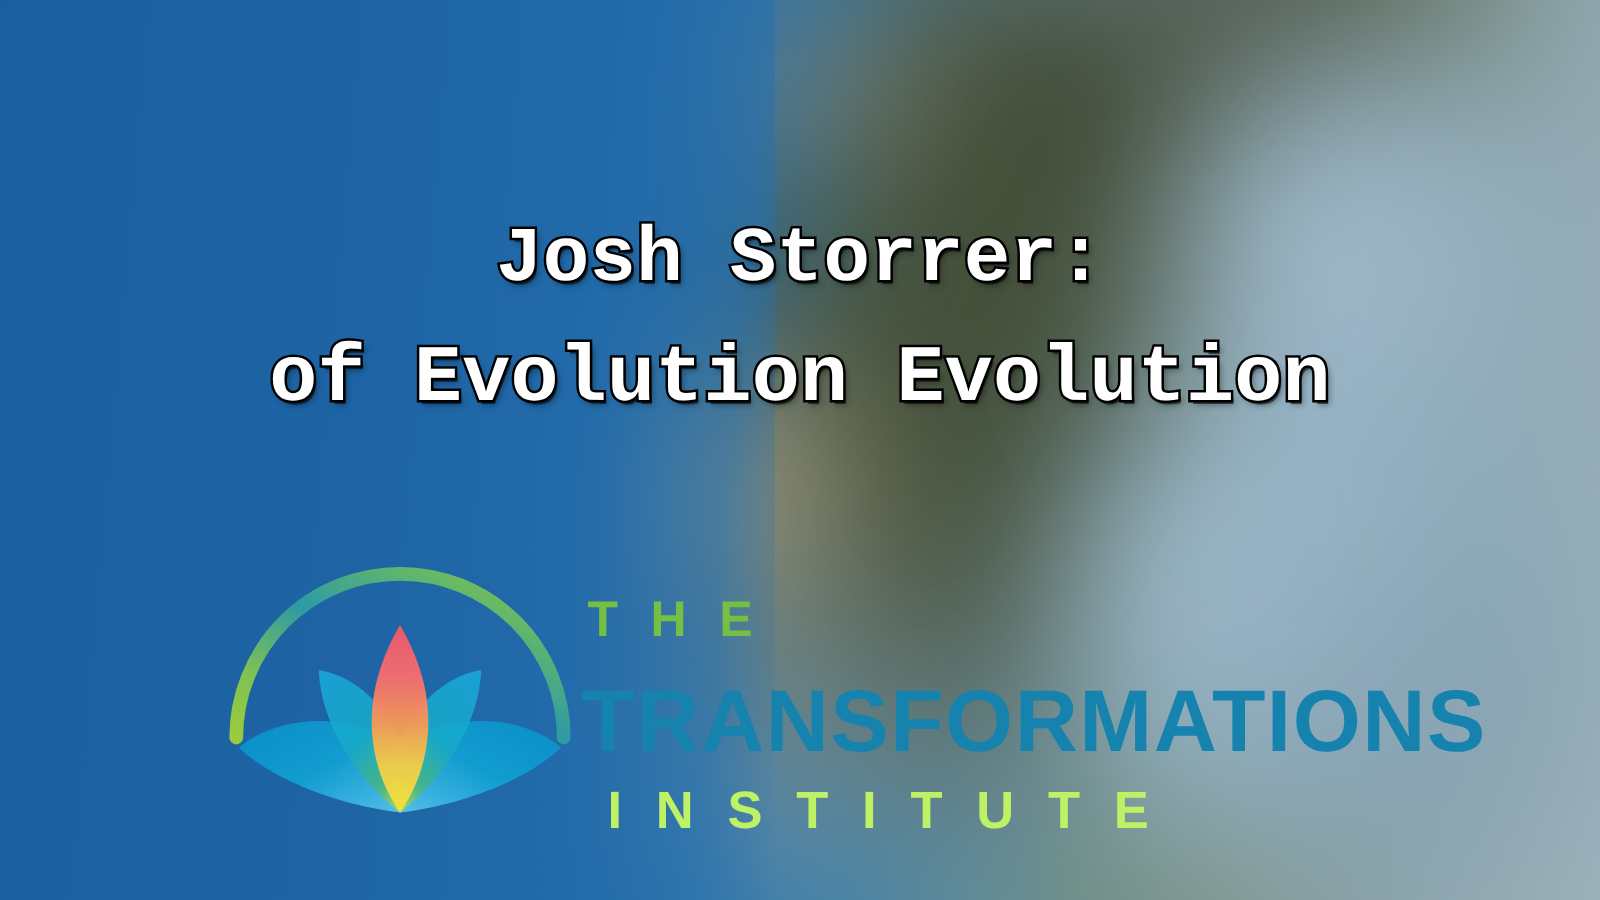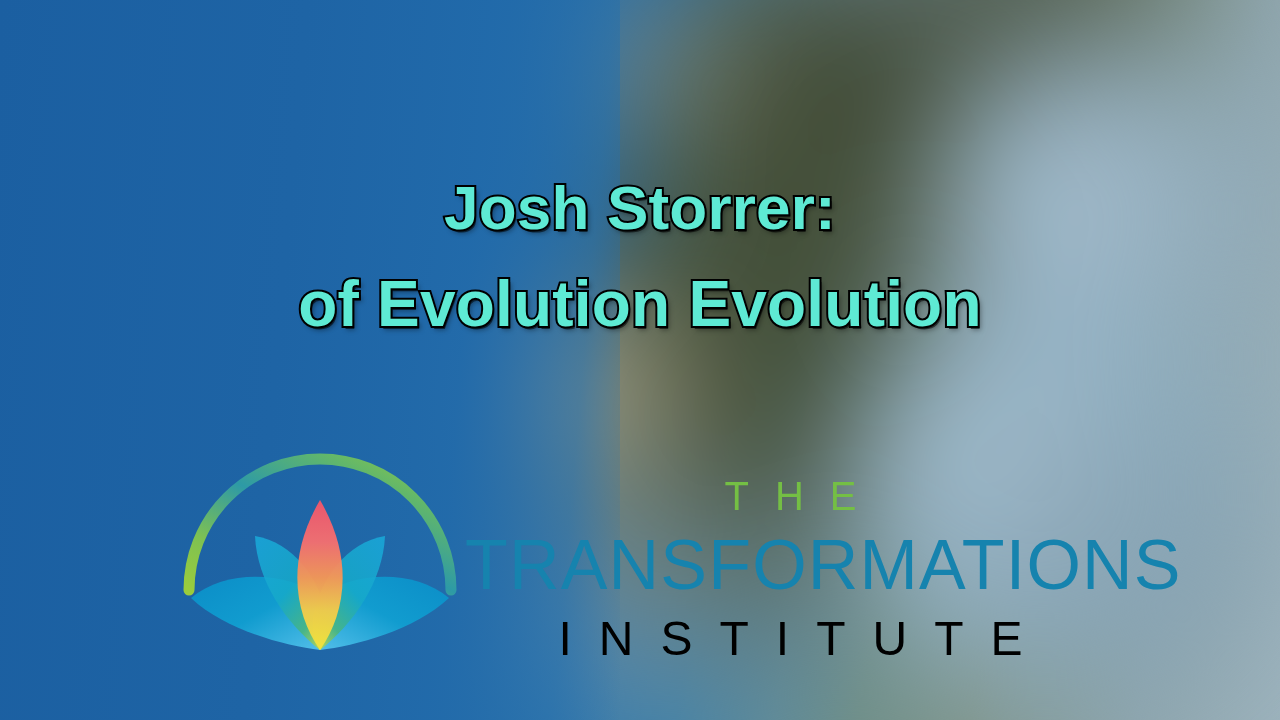--- a/index.html
+++ b/index.html
@@ -120,26 +120,26 @@
       #1b5fa1 0%, #1e64a5 45%, rgba(33,106,170,0.96) 72%,
       rgba(38,112,172,0.6) 90%, rgba(44,118,174,0) 100%);
   }
 
   
   .headline {
     position: absolute;
     left: 0; right: 0;
     top: 160px;
     text-align: center;
-    font-family: Liberation Sans, sans-serif;
+    font-family: Liberation Mono, monospace;
     font-weight: bold;
     font-size: 66px;
     line-height: 96px;
     letter-spacing: 0.2px;
-    color: #5eead4;
+    color: #ffffff;
     -webkit-text-stroke: 4px #000000;
     paint-order: stroke fill;
     text-shadow:
        2px 3px 0 rgba(0,0,0,0.55),
        3px 4px 5px rgba(0,0,0,0.35);
     white-space: nowrap;
     user-select: none;
   }
   .headline .line { display: block; }
   .headline .line.l1 { font-size: 62px; }
@@ -165,47 +165,46 @@
     top: 44px;
     width: 670px;
     height: 200px;
   }
   .word-the,
   .word-institute,
   .word-transformations {
     display: block;
     white-space: nowrap;
     font-family: "Liberation Sans", sans-serif;
-    font-weight: 400;
+    font-weight: 700;
     user-select: none;
-    text-align: center;
   }
   .word-the {
     font-size: 40px;
     letter-spacing: 26px;
     color: #74bf44;
     line-height: 1;
     margin-left: 3px;
   }
   .word-transformations {
     font-size: 70px;
     letter-spacing: 1.2px;
     color: #1683ae;
     line-height: 1;
-    margin-top: 14px;
+    margin-top: 26px;
     margin-left: -2px;
     transform: scaleX(1.0);
   }
   .word-institute {
-    font-size: 48px;
+    font-size: 42px;
     letter-spacing: 27px;
-    color: #000000;
+    color: #bef264;
     line-height: 1;
     margin-top: 15px;
-    margin-left: 4px;
+    margin-left: 19px;
   }
 </style>
 </head>
 <body>
 
 <div id="stage">
 
   <div class="bg-base"></div>
   <div class="blur-layer">
     <div class="blob olive-a"></div>

